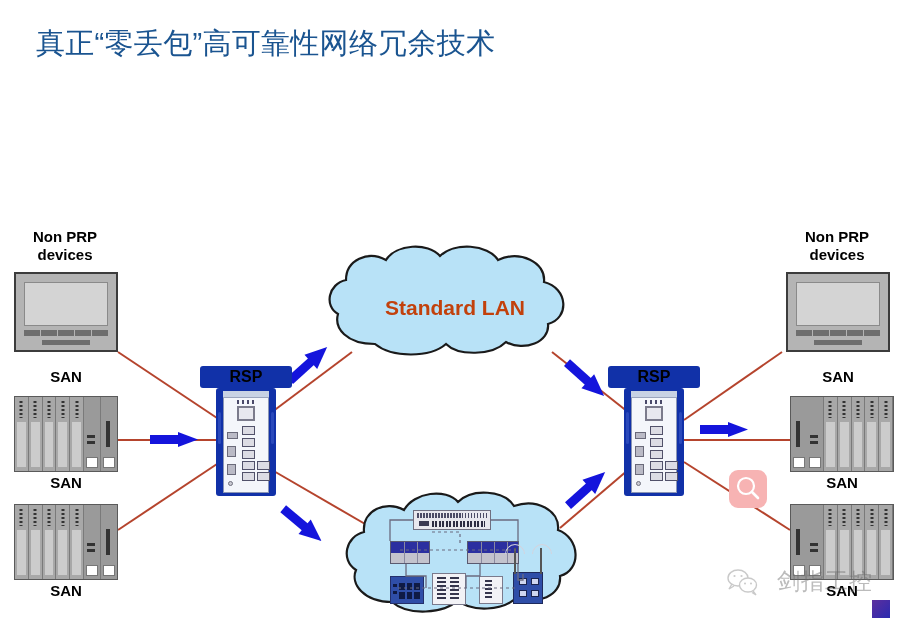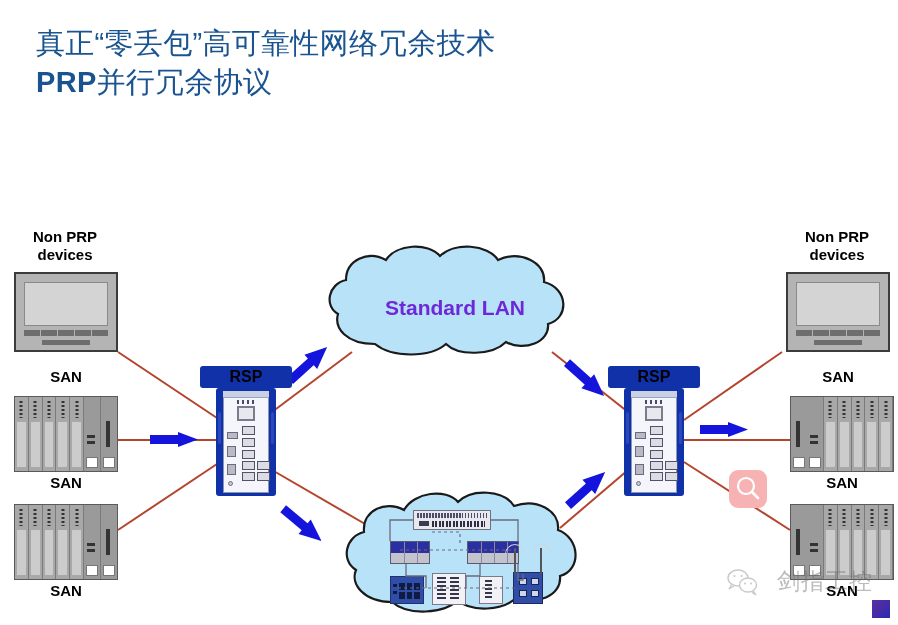--- a/index.html
+++ b/index.html
@@ -49,21 +49,21 @@
   }
   .lbl.san { font-size: 15px; }
   .lbl.two-line { white-space: normal; width: 110px; }
   .lbl.rsp { font-size: 16px; }
 
   
   .cloud-text {
     position: absolute;
     font-weight: bold;
     font-size: 21px;
-    color: #6d28d9;
+    color: #c2410c;
     white-space: nowrap;
     text-align: center;
   }
   .center-text {
     position: absolute;
     font-weight: bold;
     font-size: 20px;
     color: #000000;
     white-space: nowrap;
   }
@@ -363,21 +363,20 @@
   }
   svg { overflow: visible; }
 </style>
 </head>
 <body>
 
 <div id="slide">
 
   <div id="title-block">
     <div class="title-line l1">真正“零丢包”高可靠性网络冗余技术</div>
-    <div class="title-line l2"><span class="bold-latin">PRP</span><span>并行冗余协议</span></div>
   </div>
 
   <svg class="abs" style="left:0;top:0;" width="898" height="625">
     <g stroke="#b5442d" stroke-width="2" fill="none">
 
       <line x1="118" y1="352" x2="220" y2="420"></line>
 
       <line x1="118" y1="440" x2="220" y2="440"></line>
 
       <line x1="118" y1="530" x2="220" y2="462"></line>

